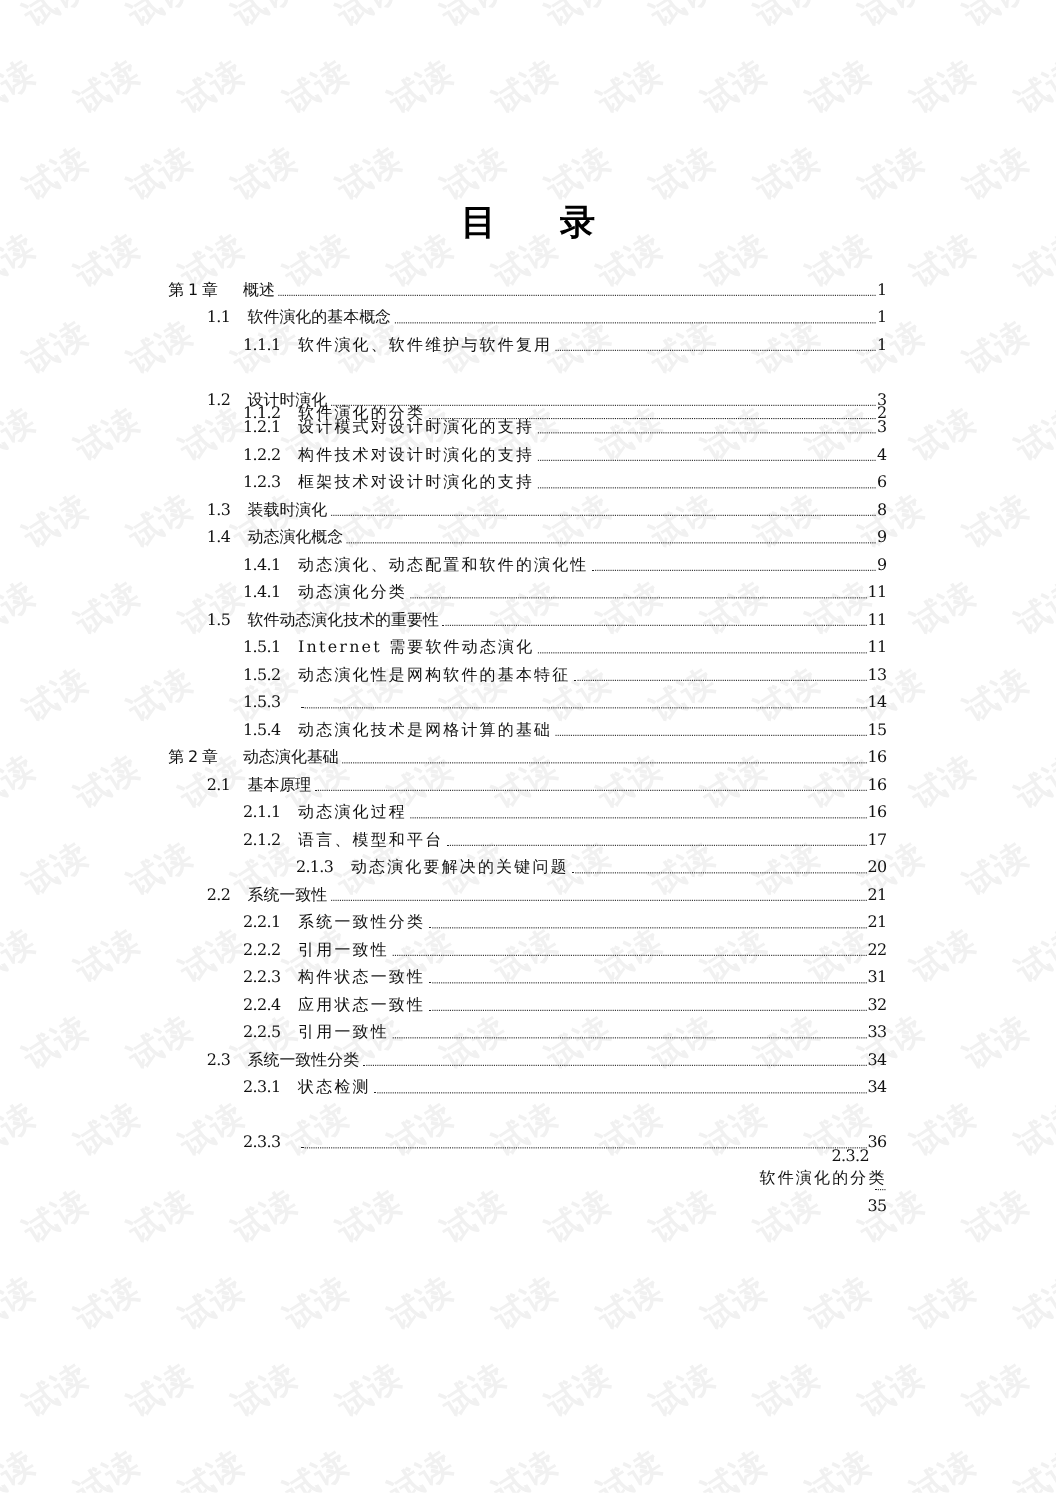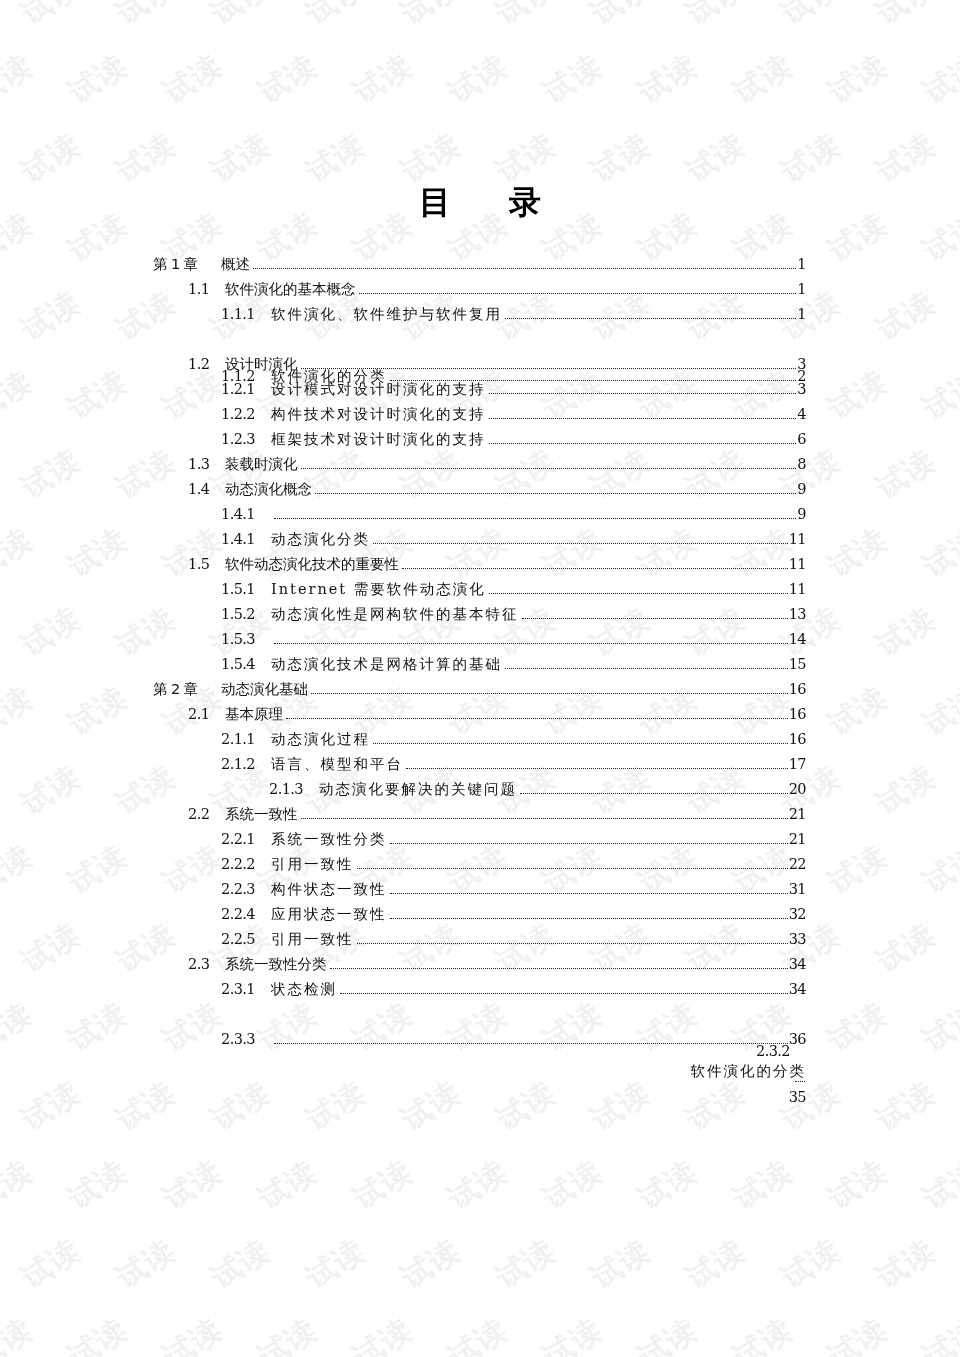--- a/index.html
+++ b/index.html
@@ -355,20 +355,21 @@
         <span class="page-num">8</span>
       </div>
       <div class="toc-row lvl-1" style="top: 225px;">
         <span class="num">1.4</span>
         <span class="label">动态演化概念</span>
         <span class="leader"></span>
         <span class="page-num">9</span>
       </div>
       <div class="toc-row lvl-2" style="top: 250px;">
         <span class="num">1.4.1</span>
+        <span class="label">动态演化、动态配置和软件的演化性</span>
         <span class="leader"></span>
         <span class="page-num">9</span>
       </div>
       <div class="toc-row lvl-2" style="top: 275px;">
         <span class="num">1.4.1</span>
         <span class="label">动态演化分类</span>
         <span class="leader"></span>
         <span class="page-num">11</span>
       </div>
       <div class="toc-row lvl-1" style="top: 300px;">

